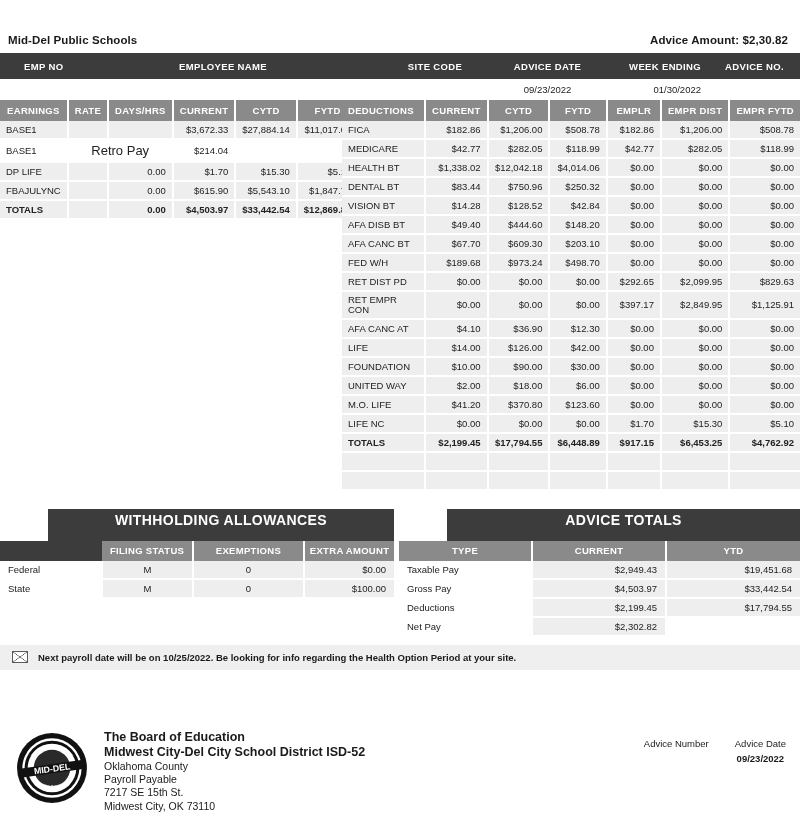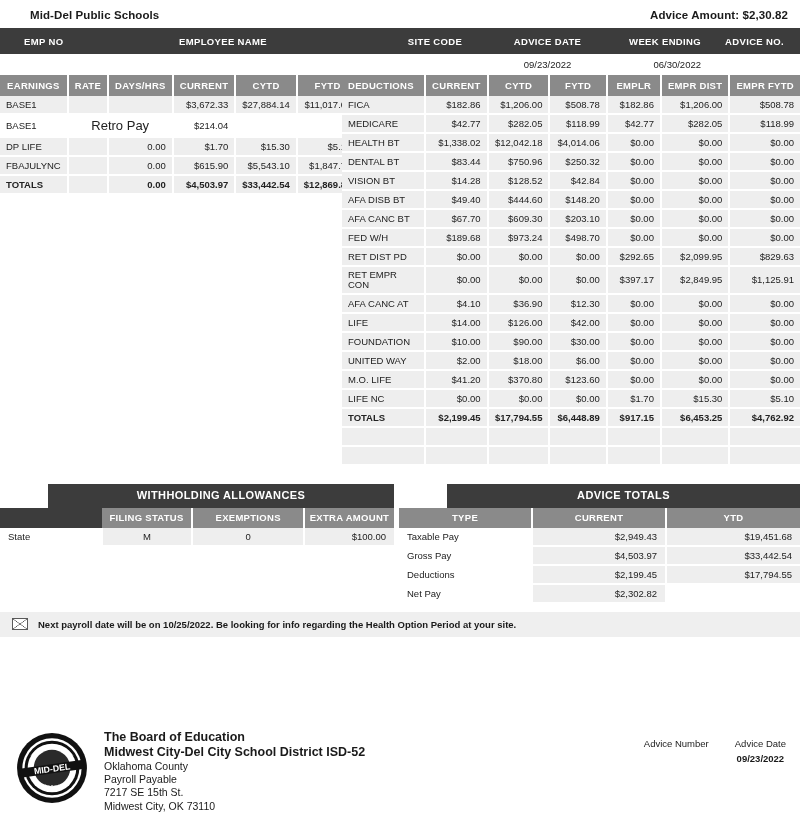--- a/index.html
+++ b/index.html
@@ -15,24 +15,25 @@
     height: 826px;
     overflow: hidden;
     background: #fff;
   }
 
   
   .title-row {
     display: flex;
     justify-content: space-between;
     align-items: center;
-    padding: 9px 12px 7px 30px;
+    padding: 9px 12px 7px 8px;
     font-size: 11.5px;
     font-weight: bold;
     letter-spacing: .1px;
+    margin-top: 25px;
   }
 
   
   .emp-header {
     display: flex;
     background: #3c3c3c;
     color: #ffffff;
     height: 26px;
     align-items: center;
     font-size: 9.5px;
@@ -120,24 +121,24 @@
     gap: 5px;
     margin-top: 18px;
   }
   .wh-wrap  { width: 394px; flex: 0 0 394px; }
   .at-wrap  { width: 401px; flex: 0 0 401px; }
 
   .band {
     background: #3c3c3c;
     color: #fff;
     text-align: center;
-    font-size: 11px;
+    font-size: 14px;
     font-weight: bold;
     letter-spacing: .4px;
-    height: 24px;
+    height: 32px;
     line-height: 22px;
     margin-left: 48px;
   }
   table.sub { width: 100%; border-collapse: collapse; font-size: 9.5px; }
   table.sub thead th {
     background: #8a8a8a; color: #fff; height: 20px;
     font-size: 9.5px; font-weight: bold; letter-spacing: .3px;
     padding: 0 0; border-right: 2px solid #fff;
   }
   table.sub thead th:last-child { border-right: none; }
@@ -223,21 +224,21 @@
     <div class="c eh-advdate">ADVICE DATE</div>
     <div class="c eh-weekend">WEEK ENDING</div>
     <div class="c eh-advno">ADVICE NO.</div>
   </div>
 
   <div class="emp-values">
     <div class="c eh-empno"></div>
     <div class="c eh-name"></div>
     <div class="c eh-site"></div>
     <div class="c eh-advdate">09/23/2022</div>
-    <div class="c eh-weekend">06/30/2022</div>
+    <div class="c eh-weekend">01/30/2022</div>
     <div class="c eh-advno"></div>
   </div>
 
   <div class="mid">
 
     <div class="earn-wrap">
       <table class="grid">
         <thead>
           <tr>
             <th style="width:76px;text-align:center">EARNINGS</th>
@@ -495,20 +496,26 @@
       <table class="sub">
         <thead>
           <tr>
             <th style="width:108px;background:#3c3c3c;border-right:none"></th>
             <th style="width:96px">FILING STATUS</th>
             <th style="width:116px">EXEMPTIONS</th>
             <th style="width:94px">EXTRA AMOUNT</th>
           </tr>
         </thead>
         <tbody>
+          <tr>
+            <td class="plain">Federal</td>
+            <td class="ctr">M</td>
+            <td class="ctr">0</td>
+            <td class="num">$0.00</td>
+          </tr>
           <tr>
             <td class="plain">State</td>
             <td class="ctr">M</td>
             <td class="ctr">0</td>
             <td class="num">$100.00</td>
           </tr>
         </tbody>
       </table>
     </div>
 

